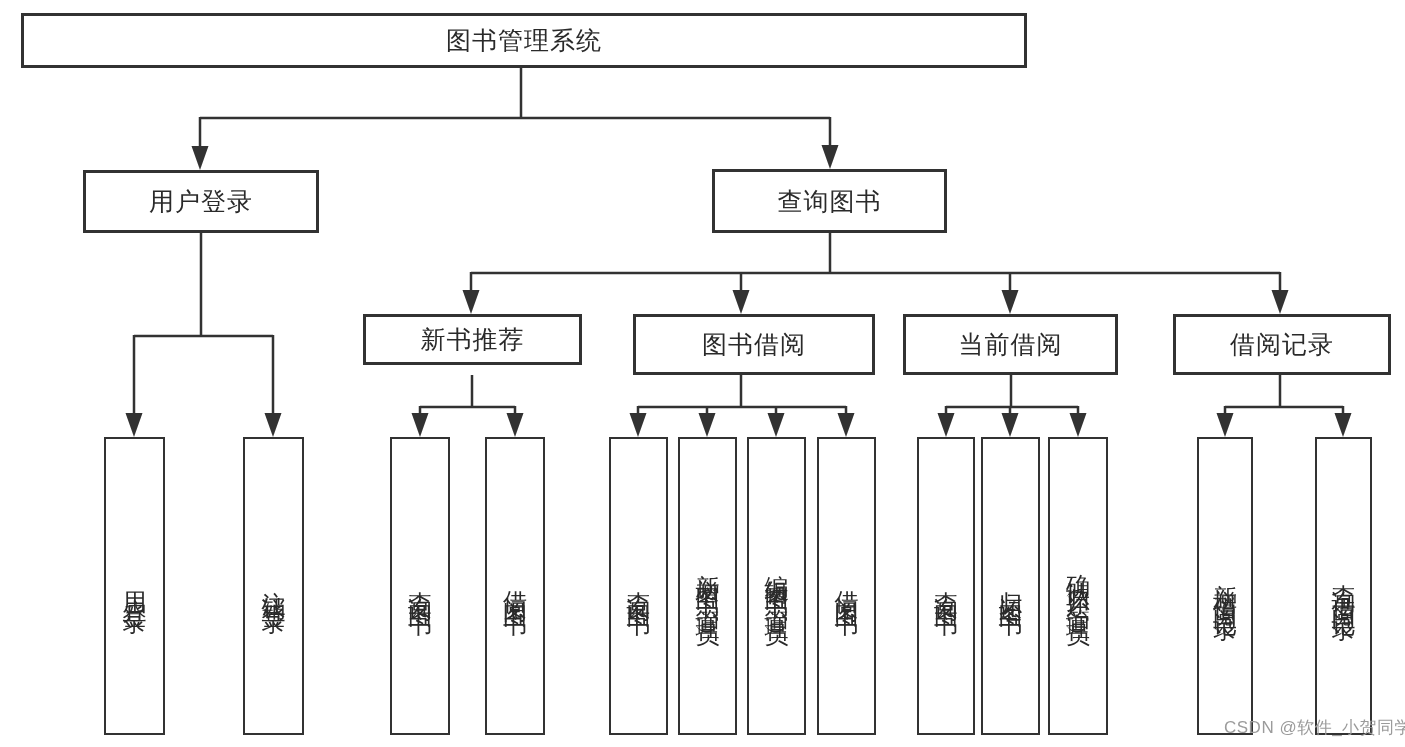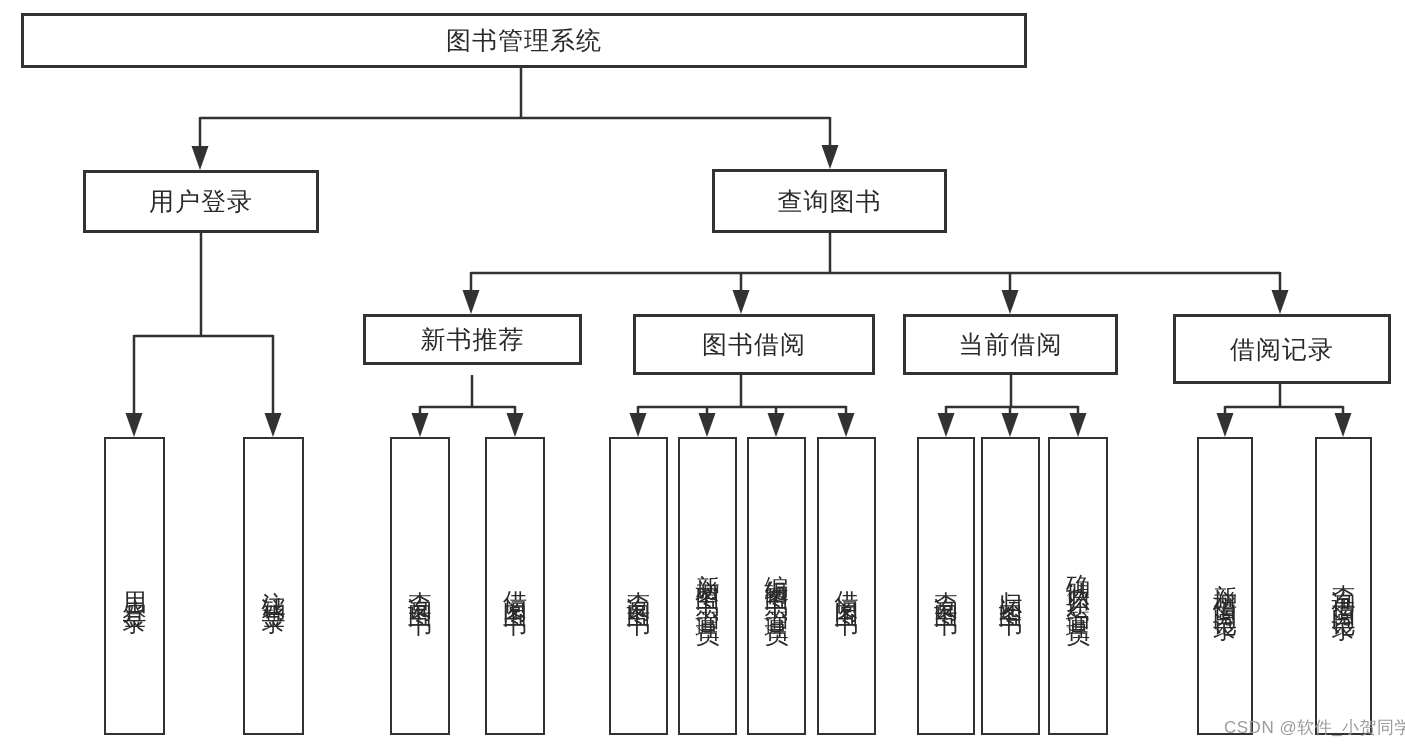--- a/index.html
+++ b/index.html
@@ -102,21 +102,21 @@
 
   <div class="hbox" style="left:363px;top:314px;width:219px;height:51px">
     <span>新书推荐</span>
   </div>
   <div class="hbox" style="left:633px;top:314px;width:242px;height:61px">
     <span>图书借阅</span>
   </div>
   <div class="hbox" style="left:903px;top:314px;width:215px;height:61px">
     <span>当前借阅</span>
   </div>
-  <div class="hbox" style="left:1173px;top:314px;width:218px;height:70px">
+  <div class="hbox" style="left:1173px;top:314px;width:218px;height:61px">
     <span>借阅记录</span>
   </div>
 
   <div class="vbox" style="left:104px;top:437px;width:61px;height:298px">
     <span class="vlabel">用户登录</span>
   </div>
   <div class="vbox" style="left:243px;top:437px;width:61px;height:298px">
     <span class="vlabel">注销登录</span>
   </div>
 

